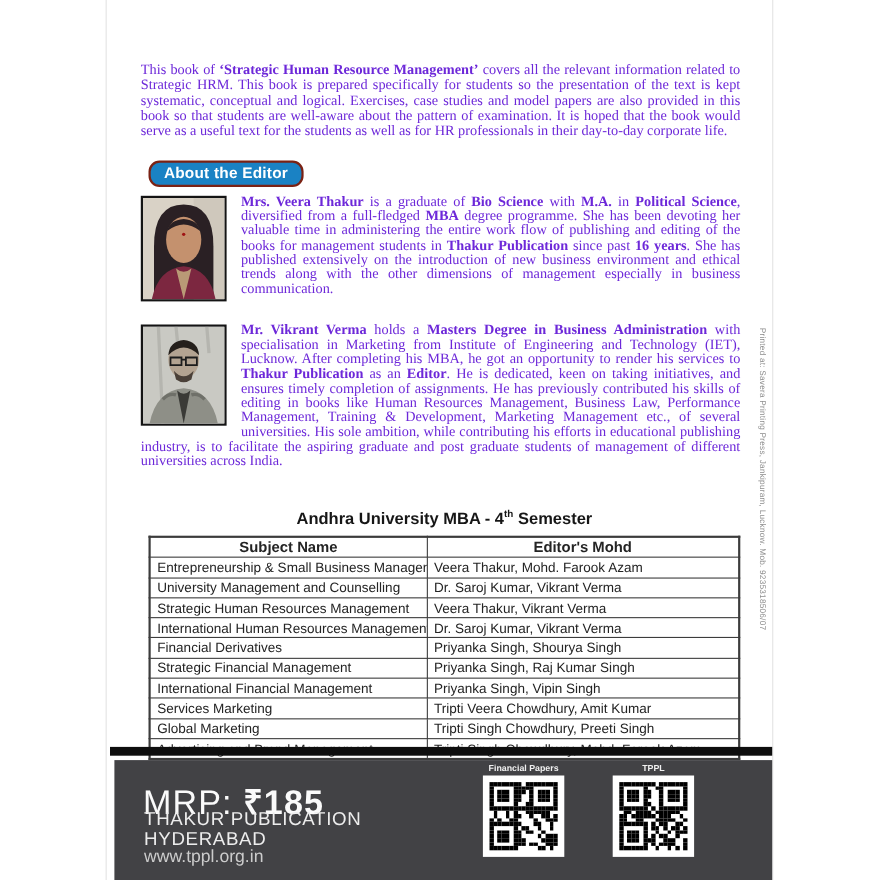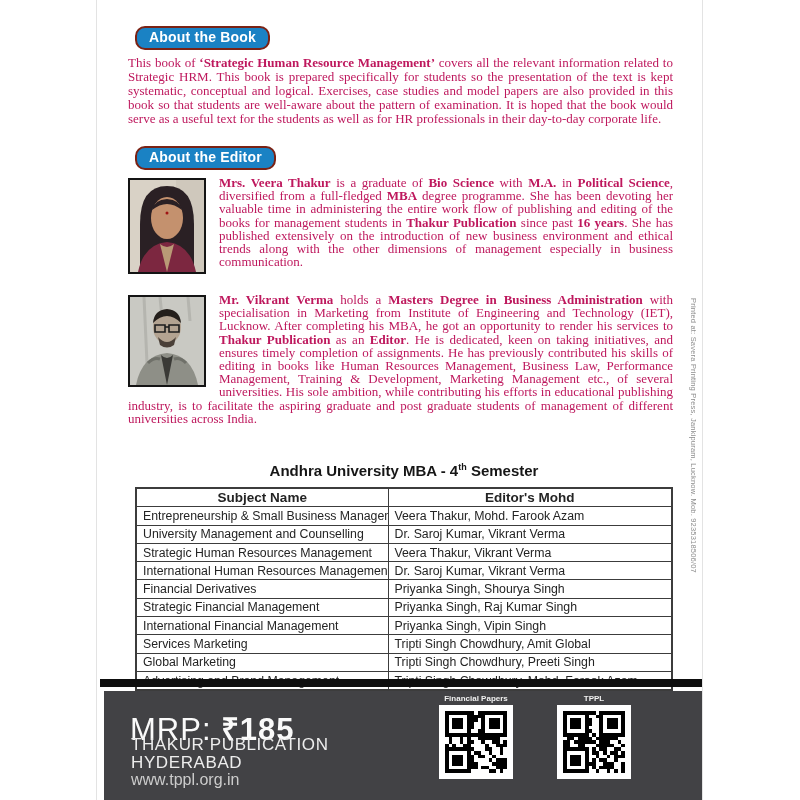--- a/index.html
+++ b/index.html
@@ -8,21 +8,21 @@
   .scan-edge{position:absolute;top:0;bottom:0;width:1px;background:#e3e3e3;}
 
   
   .badge{position:absolute;left:135px;display:inline-block;background:#1a82c4;
          border:2px solid #7b2214;border-radius:10px;padding:1px 12px 3px 12px;
          color:#fff;font-family:"Liberation Sans",sans-serif;font-weight:bold;
          font-size:14px;letter-spacing:.2px;}
 
   
   .para{position:absolute;left:128px;width:545px;text-align:justify;
-        font-size:13px;line-height:14px;color:#be185d;}
+        font-size:13px;line-height:14px;color:#6d28d9;}
   .bio{line-height:13.2px;}
   .bio .photo{float:left;margin:2px 13px 4px 0;border:2px solid #141414;display:block;}
 
   
   .tbl-title{position:absolute;left:135px;width:538px;text-align:center;
              font-family:"Liberation Sans",sans-serif;font-weight:bold;
              font-size:15px;color:#161616;}
   .tbl-title sup{font-size:9px;}
   table.sem{position:absolute;left:135px;top:487px;width:538px;border-collapse:collapse;
             font-family:"Liberation Sans",sans-serif;font-size:12.3px;color:#242424;
@@ -55,21 +55,20 @@
               writing-mode:vertical-rl;font-family:"Liberation Sans",sans-serif;
               font-size:7.5px;color:#8d8d8d;letter-spacing:.2px;white-space:nowrap;}
 </style>
 </head>
 <body>
 
 <div class="page">
   <div class="scan-edge" style="left:96px"></div>
   <div class="scan-edge" style="left:702px"></div>
 
-  <div class="badge" style="top:26px">About the Book</div>
   <div class="para" style="top:56px"><span>This book of </span><b>‘Strategic Human Resource Management’</b><span> covers all the relevant information related to Strategic HRM. This book is prepared specifically for students so the presentation of the text is kept systematic, conceptual and logical. Exercises, case studies and model papers are also provided in this book so that students are well-aware about the pattern of examination. It is hoped that the book would serve as a useful text for the students as well as for HR professionals in their day-to-day corporate life.</span></div>
 
   <div class="badge" style="top:146px">About the Editor</div>
 
   <div class="para bio" style="top:176px">
     <svg class="photo" width="74" height="92" viewBox="0 0 74 92">
       <rect width="74" height="92" fill="#d9d2c6"></rect>
       <rect x="46" y="0" width="28" height="92" fill="#cfc8bc"></rect>
       <path d="M10 92 L10 44 Q10 6 37 6 Q64 6 64 44 L64 92 Z" fill="#2a2024"></path>
       <ellipse cx="37" cy="38" rx="16" ry="21" fill="#c4916e"></ellipse>
@@ -133,21 +132,21 @@
         <tr>
           <td>Strategic Financial Management</td>
           <td>Priyanka Singh, Raj Kumar Singh</td>
         </tr>
         <tr>
           <td>International  Financial Management</td>
           <td>Priyanka Singh,  Vipin Singh</td>
         </tr>
         <tr>
           <td>Services Marketing</td>
-          <td>Tripti Singh Chowdhury,  Amit Global</td>
+          <td>Tripti Veera Chowdhury,  Amit Kumar</td>
         </tr>
         <tr>
           <td>Global Marketing</td>
           <td>Tripti Singh Chowdhury,  Preeti Singh</td>
         </tr>
         <tr>
           <td>Advertising and Brand Management</td>
           <td>Tripti Singh Chowdhury, Mohd. Farook Azam</td>
         </tr>
       </tbody>

